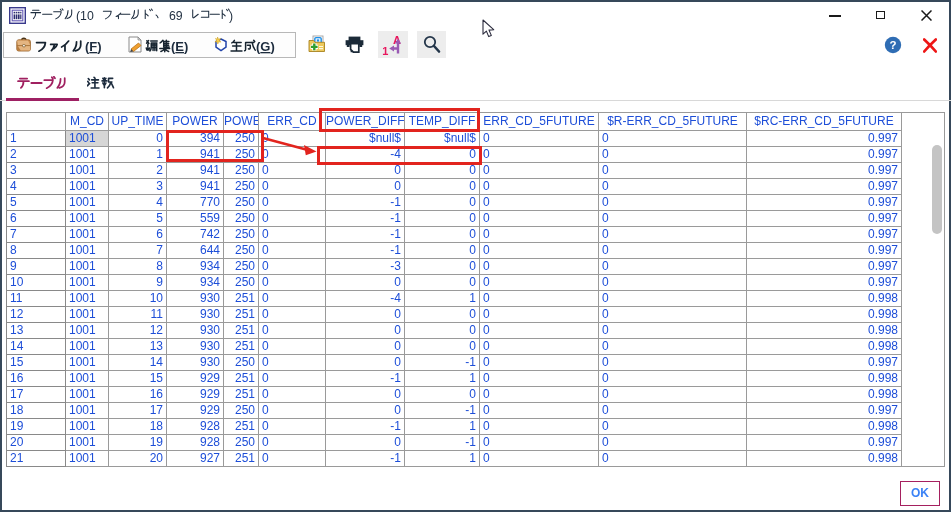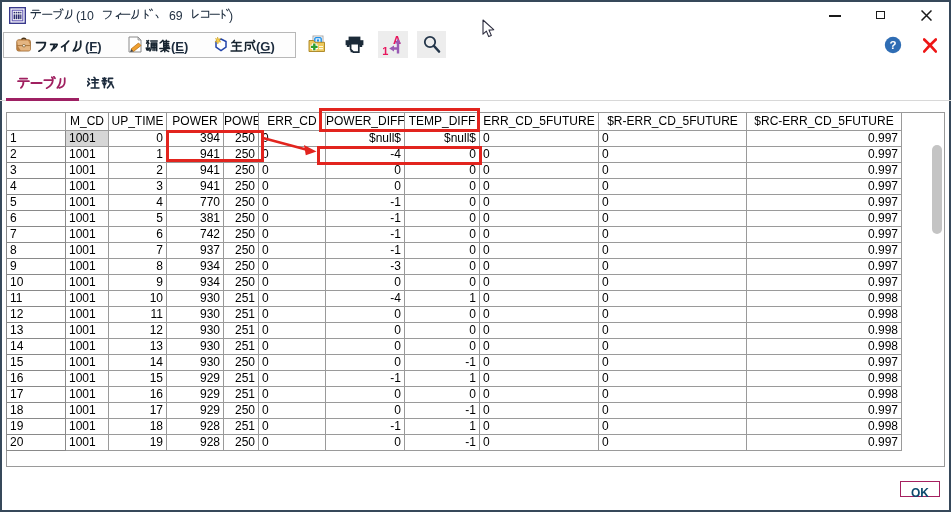--- a/index.html
+++ b/index.html
@@ -1,21 +1,21 @@
 <!DOCTYPE html>
 <html><head><meta charset="utf-8"><style>
 html,body{margin:0;padding:0;}
 body{width:951px;height:512px;position:relative;overflow:hidden;background:#fff;
   font-family:"Liberation Sans",sans-serif;}
 .abs{position:absolute;}
 svg{display:block;}
 
 #tblwrap{position:absolute;left:6px;top:112px;width:939px;height:355px;
   border:1px solid #9a9a9a;box-sizing:border-box;background:#fff;}
-table.t{border-collapse:collapse;table-layout:fixed;font-size:12px;color:#000000;
+table.t{border-collapse:collapse;table-layout:fixed;font-size:12px;color:#1d4ed8;
   width:896px;margin-left:-1px;margin-top:-1px;}
 table.t td,table.t th{border:1px solid #9a9a9a;padding:0 3px 0 3px;overflow:hidden;
   white-space:nowrap;height:15px;line-height:15px;font-weight:normal;}
 table.t thead th{height:17px;line-height:17px;text-align:center;padding:0;background:#fff;}
 td.r{text-align:right;}
 td.l{text-align:left;}
 td.sel{background:#d6d6d6;}
 table.t td:first-child{border-color:#898989;}
 .redbox{position:absolute;border:3px solid #e2241e;box-sizing:border-box;}
 </style></head>
@@ -380,21 +380,21 @@
           <td class="r">-1</td>
           <td class="r">0</td>
           <td class="l">0</td>
           <td class="l">0</td>
           <td class="r">0.997</td>
         </tr>
 <tr>
           <td class="l">6</td>
           <td class="l">1001</td>
           <td class="r">5</td>
-          <td class="r">381</td>
+          <td class="r">559</td>
           <td class="r">250</td>
           <td class="l">0</td>
           <td class="r">-1</td>
           <td class="r">0</td>
           <td class="l">0</td>
           <td class="l">0</td>
           <td class="r">0.997</td>
         </tr>
 <tr>
           <td class="l">7</td>
@@ -406,21 +406,21 @@
           <td class="r">-1</td>
           <td class="r">0</td>
           <td class="l">0</td>
           <td class="l">0</td>
           <td class="r">0.997</td>
         </tr>
 <tr>
           <td class="l">8</td>
           <td class="l">1001</td>
           <td class="r">7</td>
-          <td class="r">937</td>
+          <td class="r">644</td>
           <td class="r">250</td>
           <td class="l">0</td>
           <td class="r">-1</td>
           <td class="r">0</td>
           <td class="l">0</td>
           <td class="l">0</td>
           <td class="r">0.997</td>
         </tr>
 <tr>
           <td class="l">9</td>
@@ -570,28 +570,41 @@
           <td class="l">1001</td>
           <td class="r">19</td>
           <td class="r">928</td>
           <td class="r">250</td>
           <td class="l">0</td>
           <td class="r">0</td>
           <td class="r">-1</td>
           <td class="l">0</td>
           <td class="l">0</td>
           <td class="r">0.997</td>
+        </tr>
+<tr>
+          <td class="l">21</td>
+          <td class="l">1001</td>
+          <td class="r">20</td>
+          <td class="r">927</td>
+          <td class="r">251</td>
+          <td class="l">0</td>
+          <td class="r">-1</td>
+          <td class="r">1</td>
+          <td class="l">0</td>
+          <td class="l">0</td>
+          <td class="r">0.998</td>
         </tr>
 </tbody>
 </table>
 </div>
 
 <div class="abs" style="left:932px;top:145px;width:10px;height:89px;background:#c4c4c4;border-radius:5px"></div>
 
 <div class="redbox" style="left:319px;top:108px;width:161px;height:24px"></div>
 <div class="redbox" style="left:166px;top:130px;width:98px;height:32px"></div>
 <div class="redbox" style="left:317px;top:146px;width:165px;height:19px"></div>
 <svg class="abs" style="left:255px;top:130px" width="70" height="30" viewBox="0 0 70 30">
   <path d="M8,8 L51,19.5" stroke="#e2241e" stroke-width="2.4" fill="none"></path>
   <path d="M61.5,21.5 L49,15 L50.8,25.2 z" fill="#e2241e"></path>
 </svg>
 
-<div class="abs" style="left:900px;top:481px;width:40px;height:16px;border:1px solid #a5205f;box-sizing:border-box;color:#0c4a6e;font-size:12px;font-weight:bold;text-align:center;line-height:22px">OK</div>
+<div class="abs" style="left:900px;top:481px;width:40px;height:25px;border:1px solid #a5205f;box-sizing:border-box;color:#3b82f6;font-size:12px;font-weight:bold;text-align:center;line-height:22px">OK</div>
 
 </body></html>

